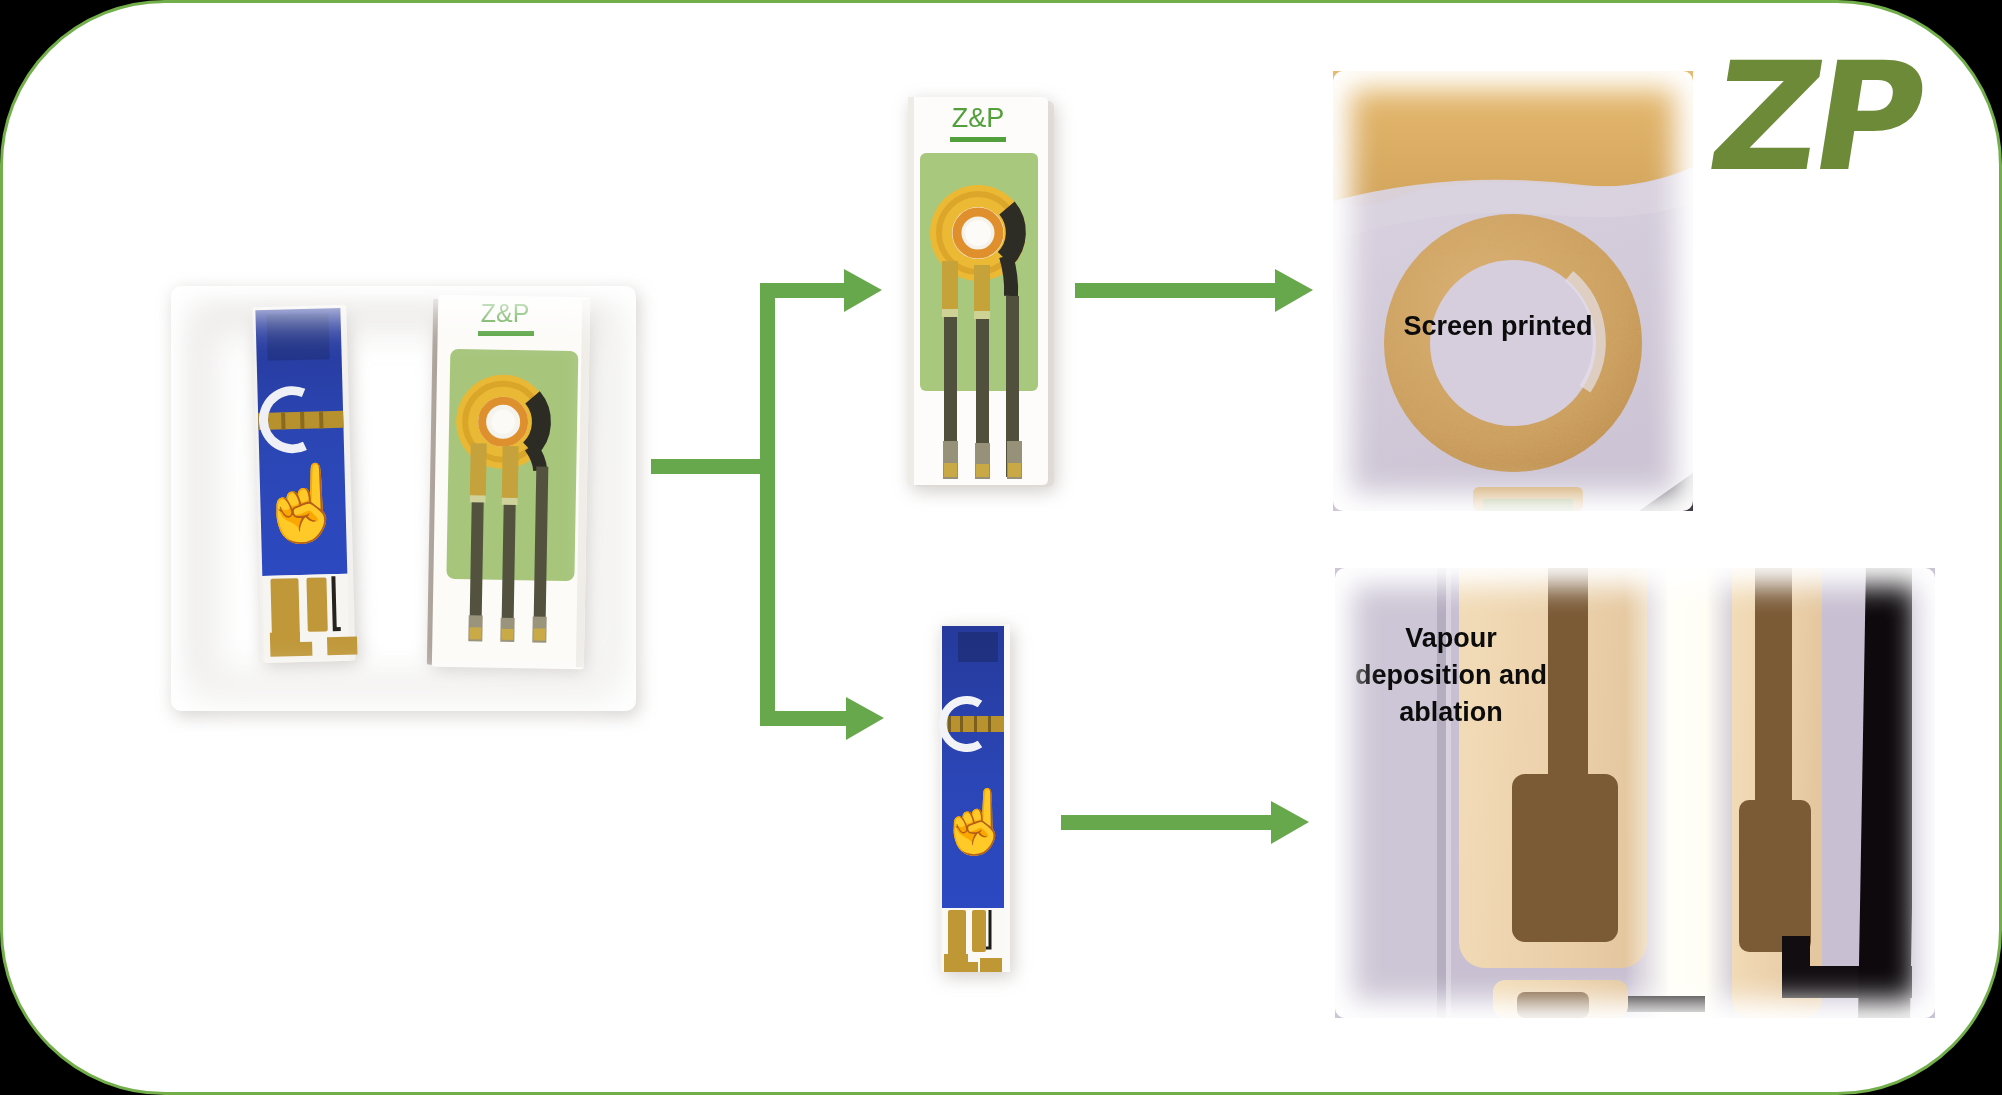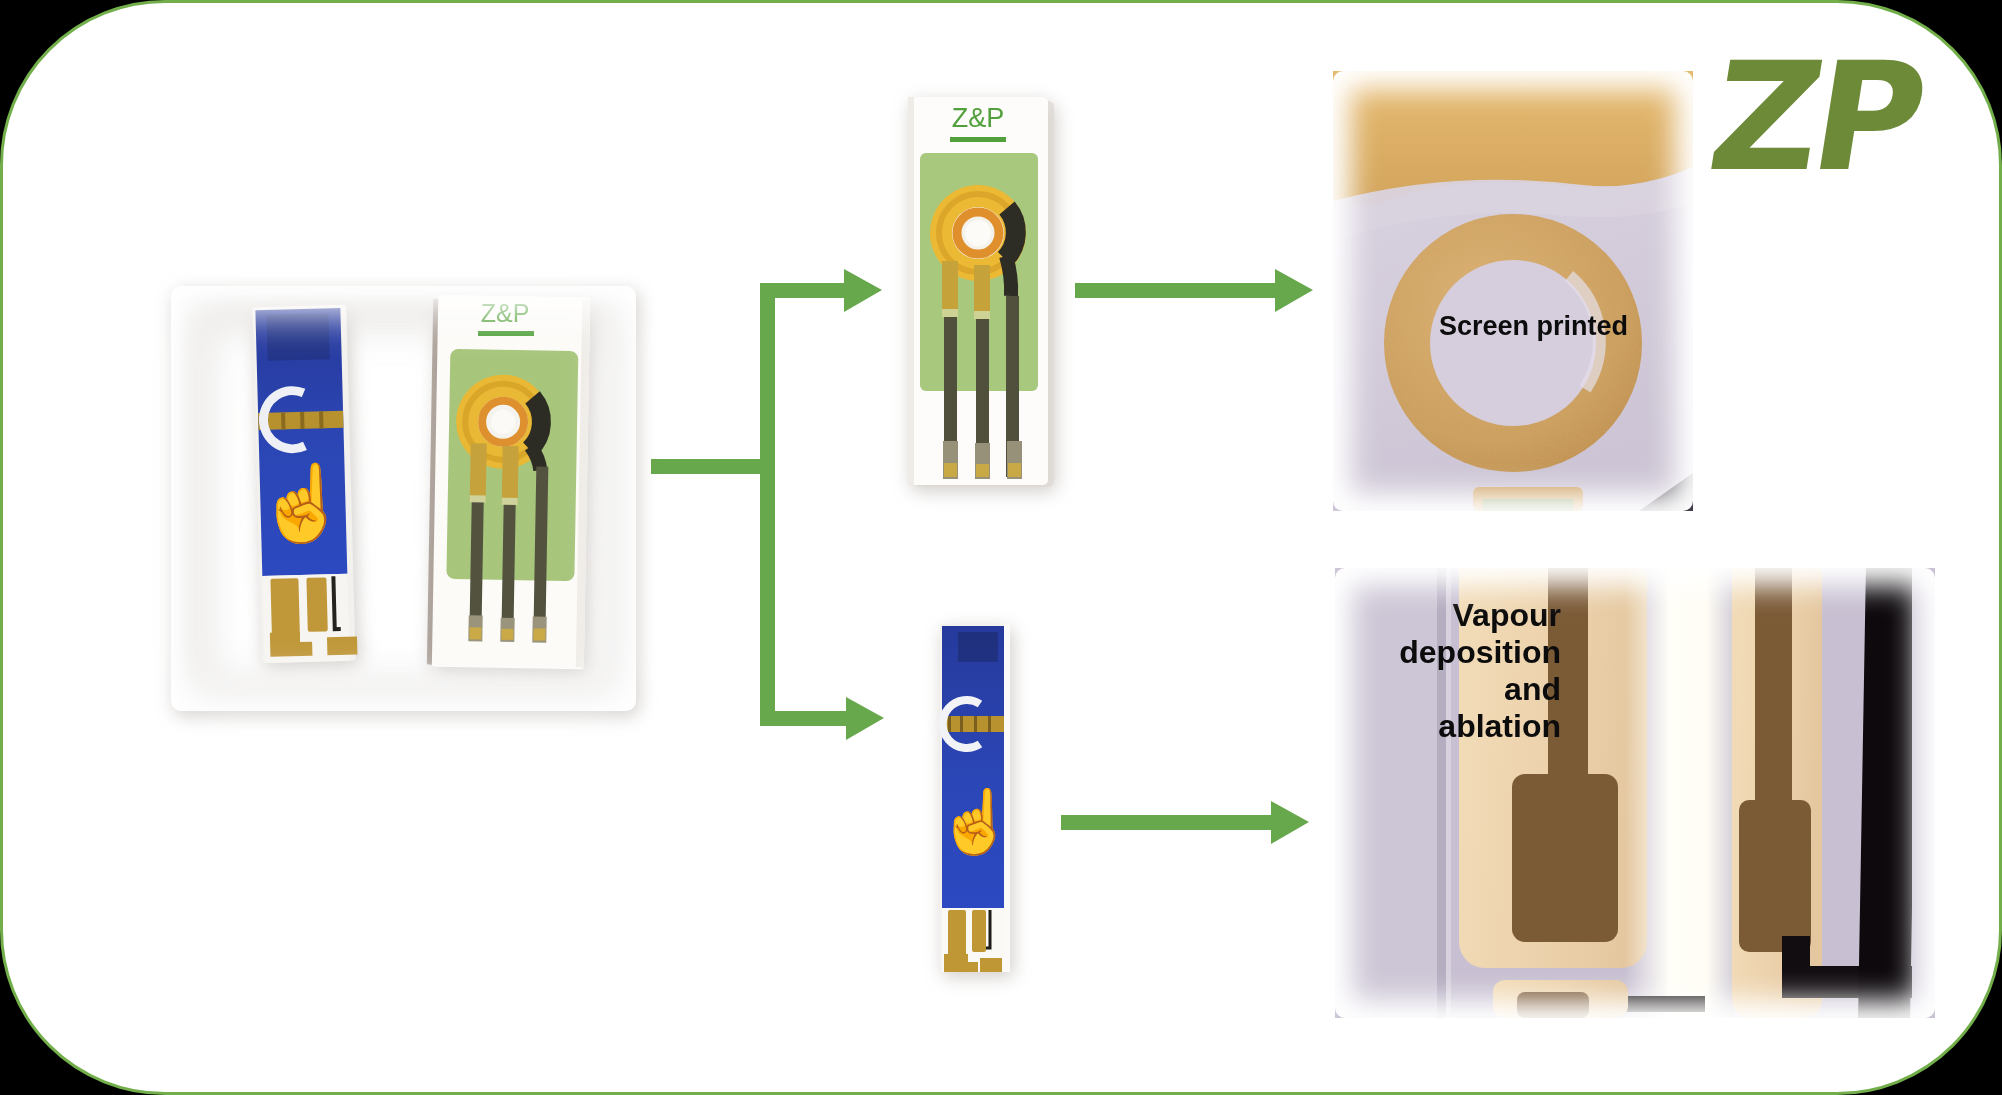--- a/index.html
+++ b/index.html
@@ -13,21 +13,21 @@
   .vignette{position:absolute;inset:0;pointer-events:none;
             box-shadow:inset 0 0 28px 18px #ffffff;border-radius:10px;}
   .soft{filter:blur(.4px) drop-shadow(3px 5px 9px rgba(125,115,105,.35));}
   .logo{position:absolute;left:1692px;top:30px;width:240px;height:170px;
         color:#6d8a39;font-weight:800;font-size:150px;line-height:168px;
         letter-spacing:-7px;transform:skewX(-9deg);font-family:"DejaVu Sans",sans-serif;
         text-align:center;}
   .zp-label{position:absolute;text-align:center;font-weight:normal;color:#52a03b;
             font-family:"Liberation Sans",sans-serif;}
   .zp-underline{position:absolute;background:#52a03b;}
-  .caption{position:absolute;color:#0c0c0c;font-weight:bold;text-align:right;
+  .caption{position:absolute;color:#0c0c0c;font-weight:bold;text-align:center;
            font-family:"Liberation Sans",sans-serif;}
 </style>
 </head>
 <body>
 
 <div class="canvas">
   <div class="panel">
 
     <div class="logo">ZP</div>
 
@@ -248,21 +248,21 @@
         <g fill="#120d10">
           <rect x="447" y="368" width="28" height="46"></rect>
           <rect x="447" y="398" width="161" height="32"></rect>
           <rect x="250" y="428" width="120" height="16"></rect>
         </g>
         <rect x="527" y="-8" width="52" height="466" fill="#0d090d" transform="rotate(1 553 225)"></rect>
         <rect x="577" y="0" width="23" height="450" fill="#cac3d4"></rect>
         <rect x="158" y="412" width="135" height="38" rx="12" fill="url(#champ)"></rect>
         <rect x="182" y="424" width="72" height="26" rx="8" fill="#7b5a37"></rect>
       </svg>
-      <div class="caption" style="left:6px;top:29px;width:220px;font-size:32px;line-height:37px">
+      <div class="caption" style="left:6px;top:52px;width:220px;font-size:27px;line-height:37px">
         <div>Vapour</div>
         <div>deposition and</div>
         <div>ablation</div>
       </div>
       <div class="vignette"></div>
     </div>
 
   </div>
 </div>
 

